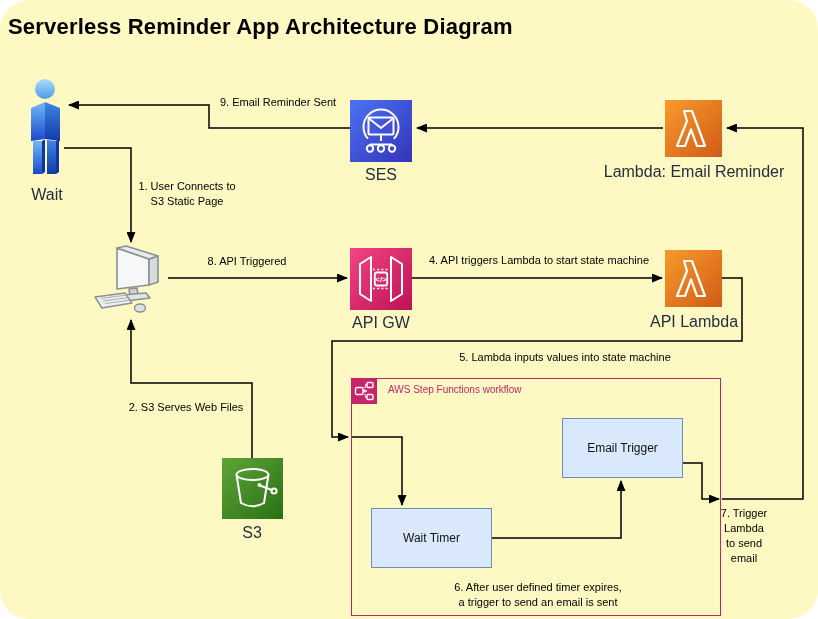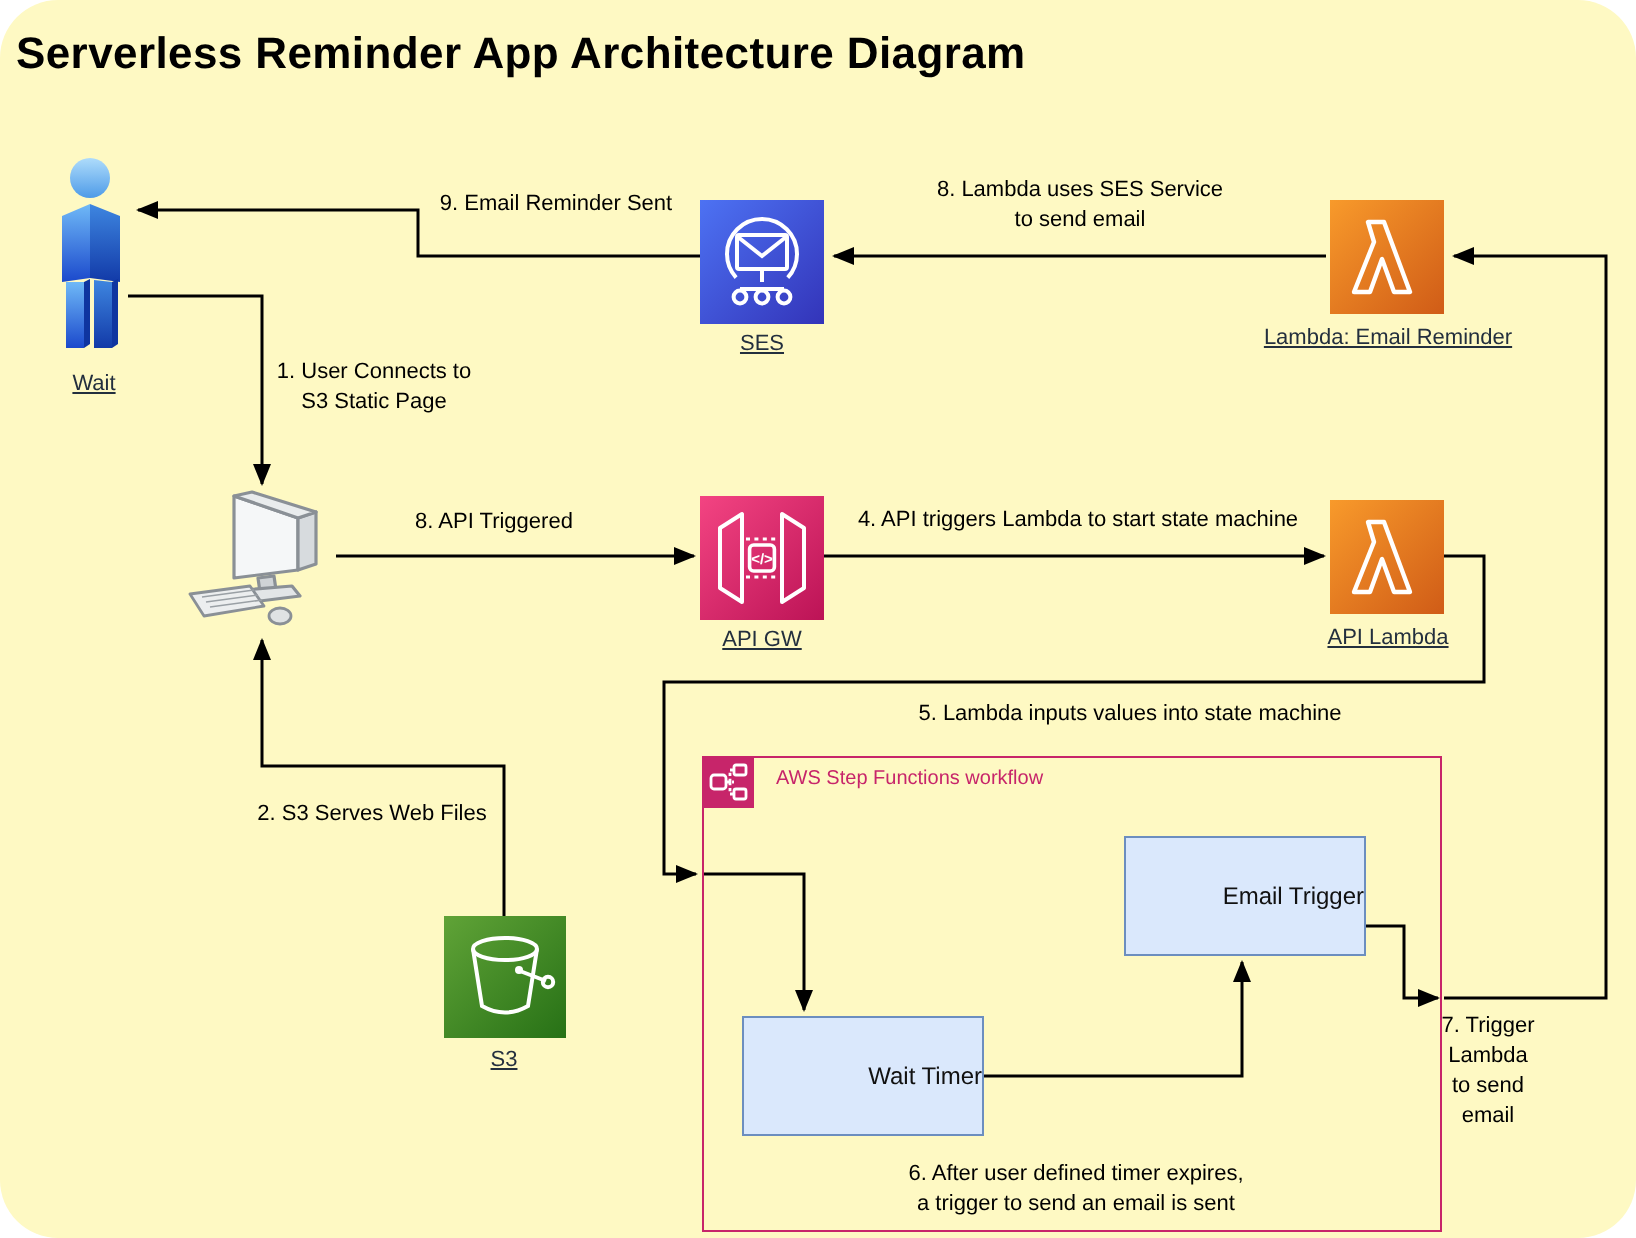--- a/index.html
+++ b/index.html
@@ -12,34 +12,34 @@
     font-size:22px;font-weight:bold;color:#000;letter-spacing:.2px;
   }
   .abs{position:absolute;}
   .edge-label{
     position:absolute;transform:translateX(-50%);
     font-size:11px;line-height:15px;color:#000;text-align:center;
     white-space:pre-line;
   }
   .node-label{
     position:absolute;transform:translateX(-50%);
-    font-size:11px;color:#232F3E;text-align:center;white-space:nowrap;text-decoration:underline;
+    font-size:16px;color:#232F3E;text-align:center;white-space:nowrap;
   }
   .sf-box{
     position:absolute;left:351px;top:378px;width:370px;height:238px;
     border:1.5px solid #C7256A;background:transparent;box-sizing:border-box;
   }
   .sf-label{
     position:absolute;left:388px;top:384px;
     font-size:10px;color:#C7256A;white-space:nowrap;
   }
   .state-box{
     position:absolute;width:121px;height:60px;box-sizing:border-box;
     background:#DAE8FC;border:1px solid #6C8EBF;
-    display:flex;align-items:center;justify-content:flex-end;
+    display:flex;align-items:center;justify-content:center;
     font-size:12px;color:#111;
   }
   svg{display:block;}
 </style>
 </head>
 <body>
 
 <div class="canvas">
 
   <h1 class="page-title">Serverless Reminder App Architecture Diagram</h1>
@@ -216,17 +216,15 @@
 S3 Static Page</div>
   <div class="edge-label" style="left:186px;top:400px">2. S3 Serves Web Files</div>
   <div class="edge-label" style="left:247px;top:254px">8. API Triggered</div>
   <div class="edge-label" style="left:539px;top:253px">4. API triggers Lambda to start state machine</div>
   <div class="edge-label" style="left:565px;top:350px">5. Lambda inputs values into state machine</div>
   <div class="edge-label" style="left:538px;top:580px">6. After user defined timer expires,
 a trigger to send an email is sent</div>
   <div class="edge-label" style="left:744px;top:506px">7. Trigger Lambda
 to send
 email</div>
-  <div class="edge-label" style="left:540px;top:88px">8. Lambda uses SES Service
-to send email</div>
   <div class="edge-label" style="left:278px;top:95px">9. Email Reminder Sent</div>
 
 </div>
 
 </body></html>

